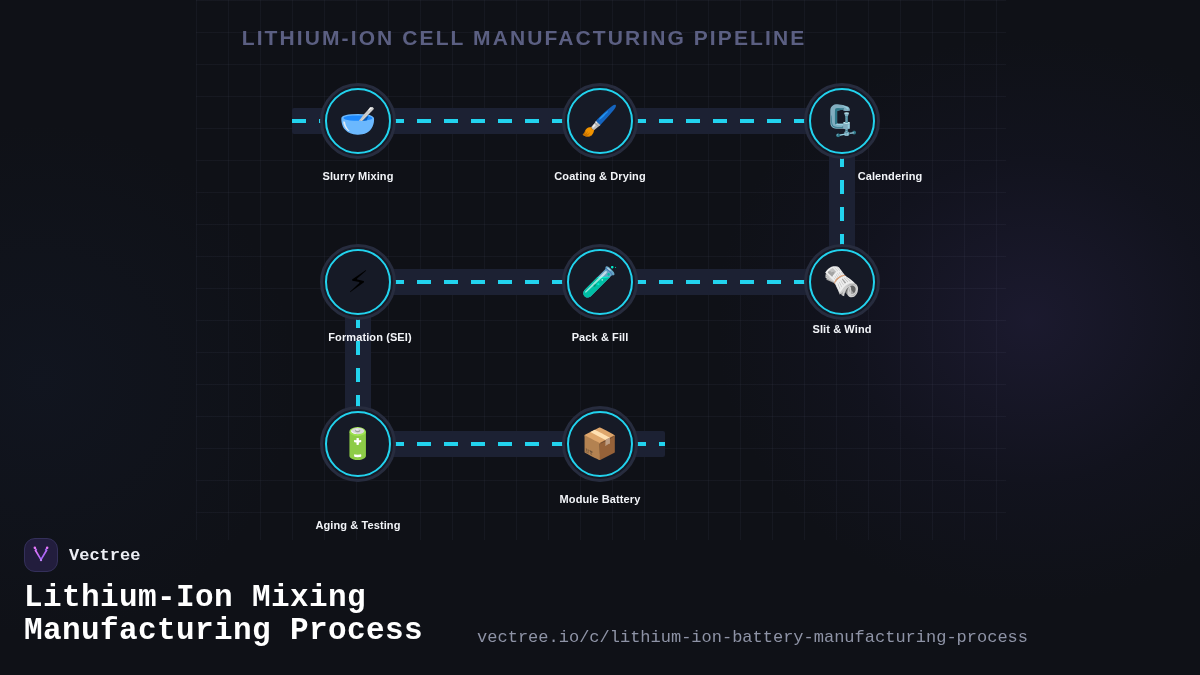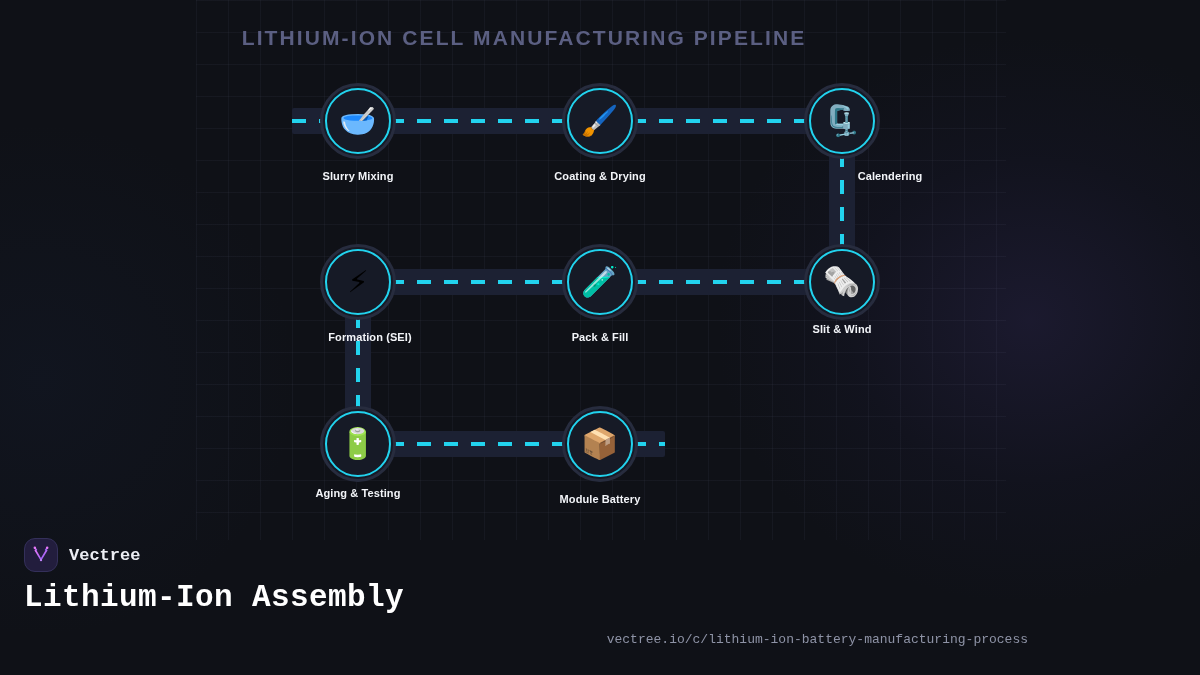--- a/index.html
+++ b/index.html
@@ -135,21 +135,21 @@
     font-family:"Liberation Mono", monospace;
     font-size:31px;
     font-weight:bold;
     line-height:1.08;
     color:#ffffff;
     letter-spacing:0.4px;
   }
   #footer-url {
     position:absolute; right:24px; bottom:28px;
     font-family:"Liberation Mono", monospace;
-    font-size:13px;
+    font-size:17px;
     color:#8e93a6;
   }
 </style>
 </head>
 <body>
 
 <div id="bg-glow-left"></div>
 <div id="bg-glow-right"></div>
 <div id="bg-grid"></div>
 
@@ -229,21 +229,21 @@
         <div class="disc"></div>
         <div class="ring"></div>
         <div class="glyph">⚡</div>
       </div>
       <div class="node-label" style="left: 370px; top: 331px;">Formation (SEI)</div>
       <div class="node" style="left: 358px; top: 444px;">
         <div class="disc"></div>
         <div class="ring"></div>
         <div class="glyph">🔋</div>
       </div>
-      <div class="node-label" style="left: 358px; top: 487px;">Aging &amp; Testing</div>
+      <div class="node-label" style="left: 358px; top: 519px;">Aging &amp; Testing</div>
       <div class="node" style="left: 600px; top: 444px;">
         <div class="disc"></div>
         <div class="ring"></div>
         <div class="glyph">📦</div>
       </div>
       <div class="node-label" style="left: 600px; top: 493px;">Module Battery</div>
     </div>
 </div>
 
 <div id="footer">
@@ -260,17 +260,18 @@
         <path d="M5.5 5.0 L4.0 3.0 M14.5 5.0 L16.0 3.0" fill="none" stroke="url(#lg)" stroke-width="1.3" stroke-linecap="round"></path>
         <circle cx="3.8" cy="2.7" r="1.25" fill="#e879f9"></circle>
         <circle cx="16.2" cy="2.7" r="1.25" fill="#e879f9"></circle>
         <circle cx="10" cy="15.2" r="1.15" fill="#c084fc"></circle>
       </svg>
     </div>
     <div id="brand-name">Vectree</div>
   </div>
 
   <div id="footer-title">
-    <div>Lithium-Ion Assembly</div>
+    <div>Lithium-Ion Mixing</div>
+    <div>Manufacturing Process</div>
   </div>
 
   <div id="footer-url">vectree.io/c/lithium-ion-battery-manufacturing-process</div>
 </div>
 
 </body></html>

